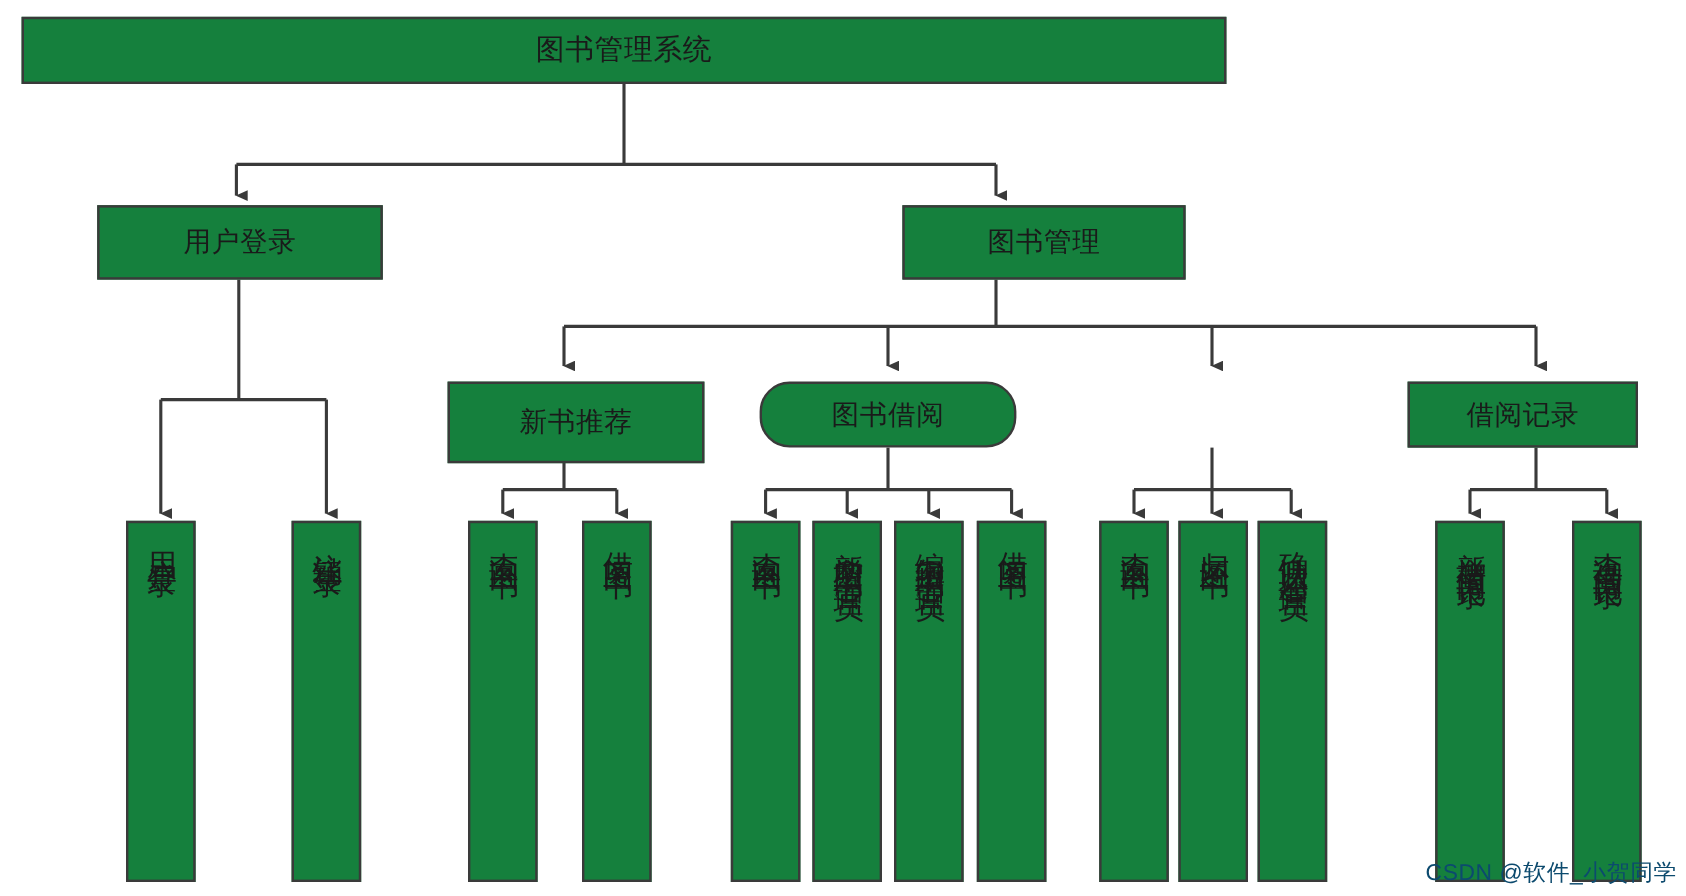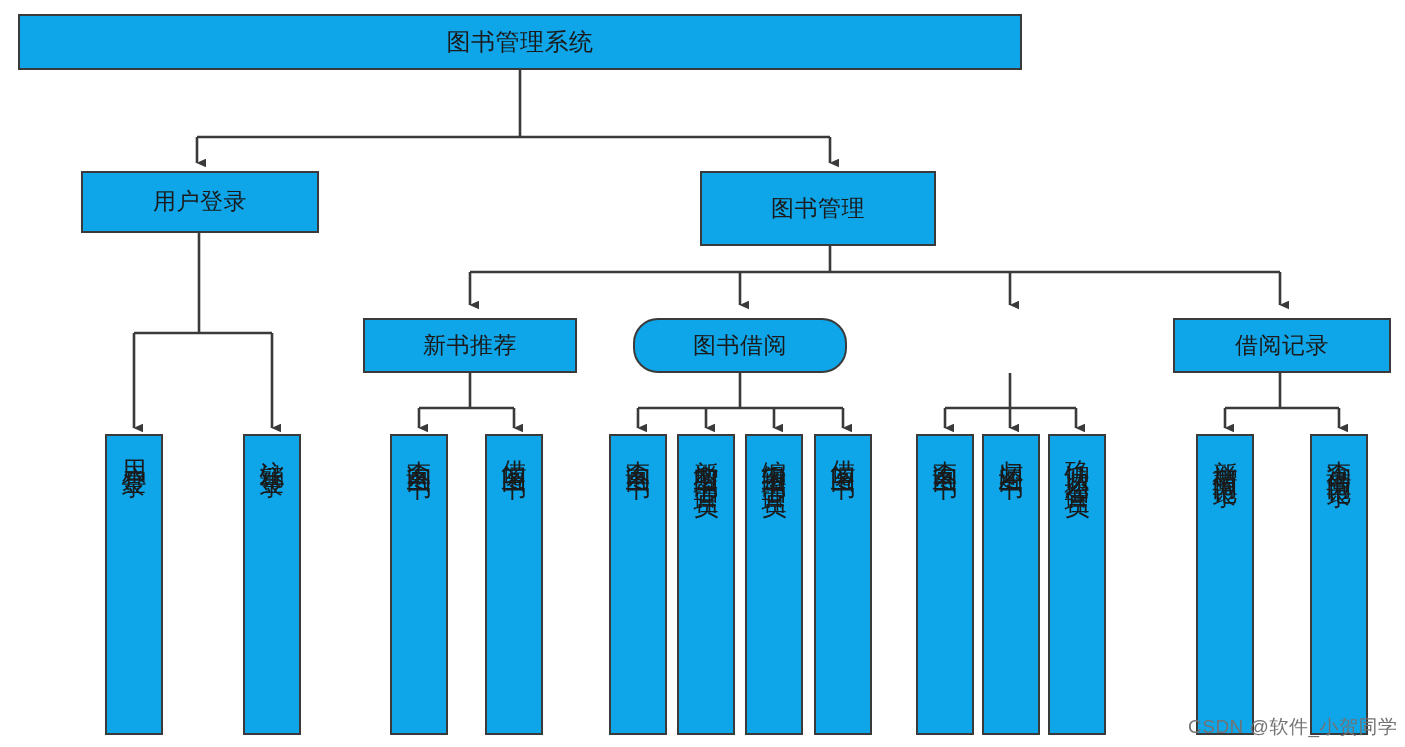--- a/index.html
+++ b/index.html
@@ -23,21 +23,21 @@
     left: 0;
     top: 0;
     width: 1405px;
     height: 747px;
     pointer-events: none;
   }
   .node {
     position: absolute;
     box-sizing: border-box;
     border: 2px solid #3a3a3a;
-    background: #0ea5e9;
+    background: #15803d;
     color: #1a1a1a;
     display: flex;
     align-items: center;
     justify-content: center;
     text-align: center;
     z-index: 2;
   }
   .node-label {
     display: block;
     line-height: 1.18;
@@ -66,21 +66,21 @@
     letter-spacing: 5px;
     white-space: nowrap;
     max-height: 290px;
   }
   .node.vert.tall .node-label {
     max-height: 292px;
   }
   .watermark {
     position: absolute;
     z-index: 5;
-    color: #737373;
+    color: #0c4a6e;
     font-size: 19px;
     white-space: nowrap;
     letter-spacing: 0.5px;
     pointer-events: none;
   }
 </style>
 </head>
 <body>
 
 <div id="diagram-root">
@@ -135,31 +135,31 @@
     </g>
   </svg>
 
   <div class="node horiz root" style="left:18px; top:14px; width:1004px; height:56px;">
     <span class="node-label">图书管理系统</span>
   </div>
 
   <div class="node horiz" style="left:81px; top:171px; width:238px; height:62px;">
     <span class="node-label">用户登录</span>
   </div>
-  <div class="node horiz" style="left:700px; top:171px; width:236px; height:75px;">
+  <div class="node horiz" style="left:752px; top:171px; width:236px; height:62px;">
     <span class="node-label">图书管理</span>
   </div>
 
-  <div class="node horiz" style="left:363px; top:318px; width:214px; height:55px;justify-content:center;">
+  <div class="node horiz" style="left:373px; top:318px; width:214px; height:68px;justify-content:center;">
     <span class="node-label">新书推荐</span>
   </div>
   <div class="node horiz" style="left:633px; top:318px; width:214px; height:55px;border-radius:25px;">
     <span class="node-label">图书借阅</span>
   </div>
-  <div class="node horiz" style="left:1173px; top:318px; width:218px; height:55px;">
+  <div class="node horiz" style="left:1173px; top:318px; width:192px; height:55px;">
     <span class="node-label">借阅记录</span>
   </div>
 
   <div class="node vert" style="left:105px; top:434px; width:58px; height:301px;">
     <span class="node-label">用户登录</span>
   </div>
   <div class="node vert" style="left:243px; top:434px; width:58px; height:301px;">
     <span class="node-label">注销登录</span>
   </div>
 

